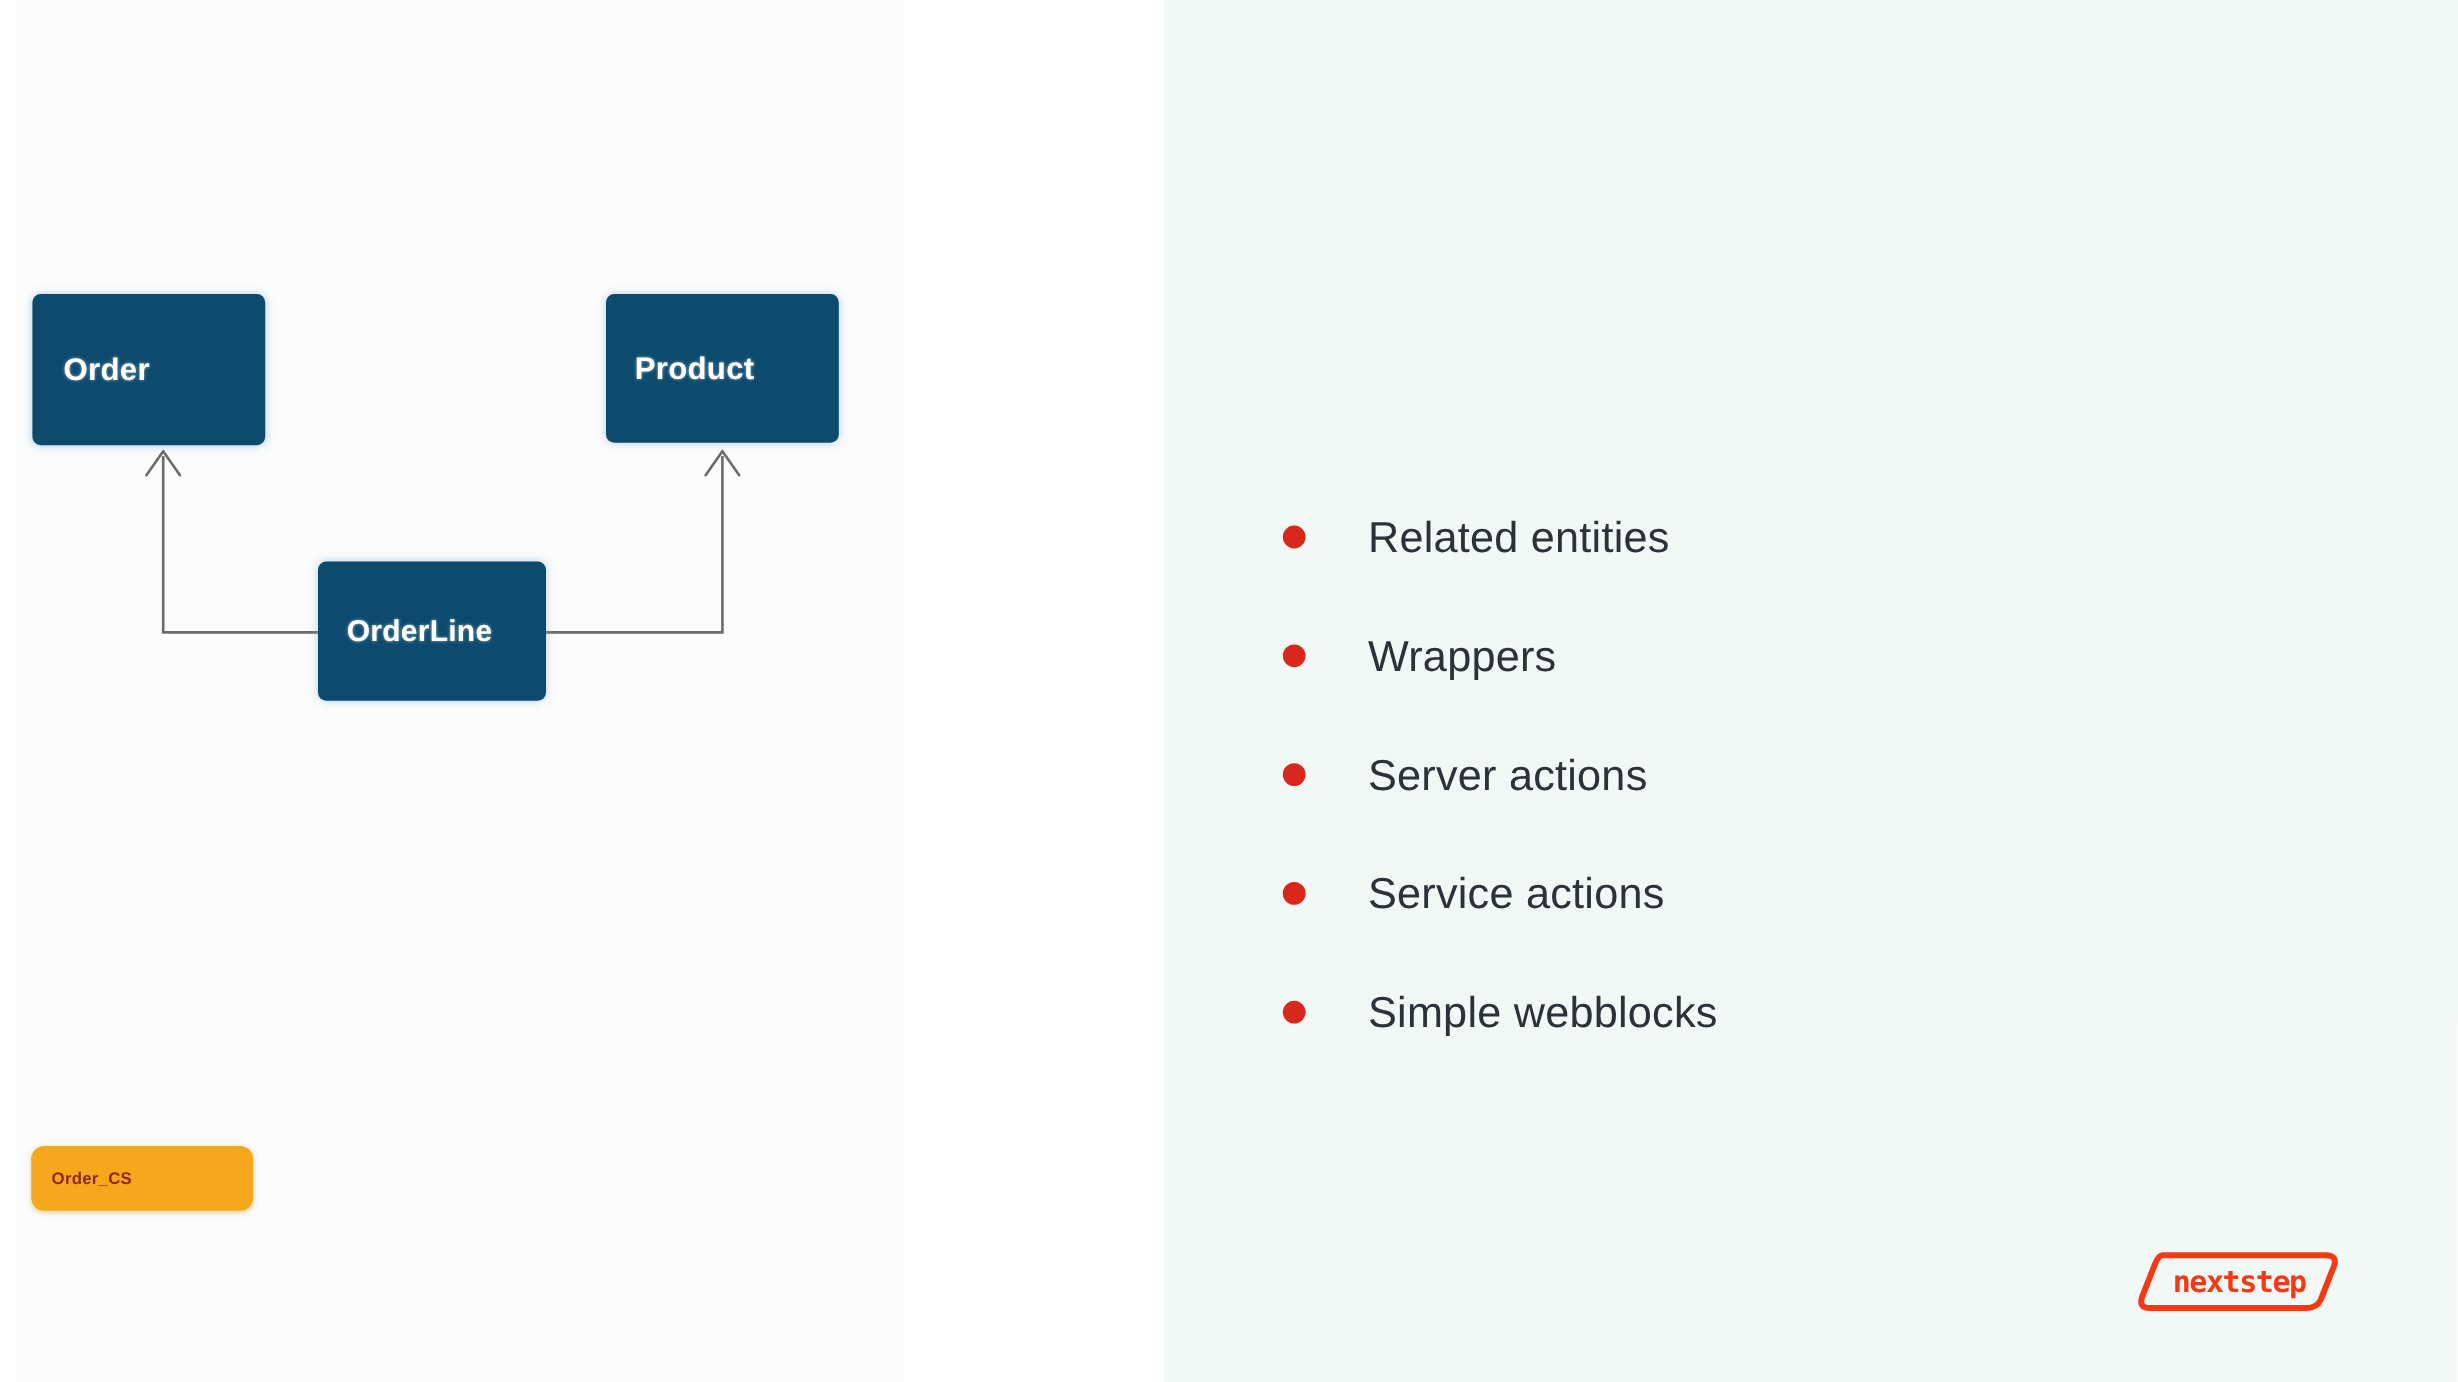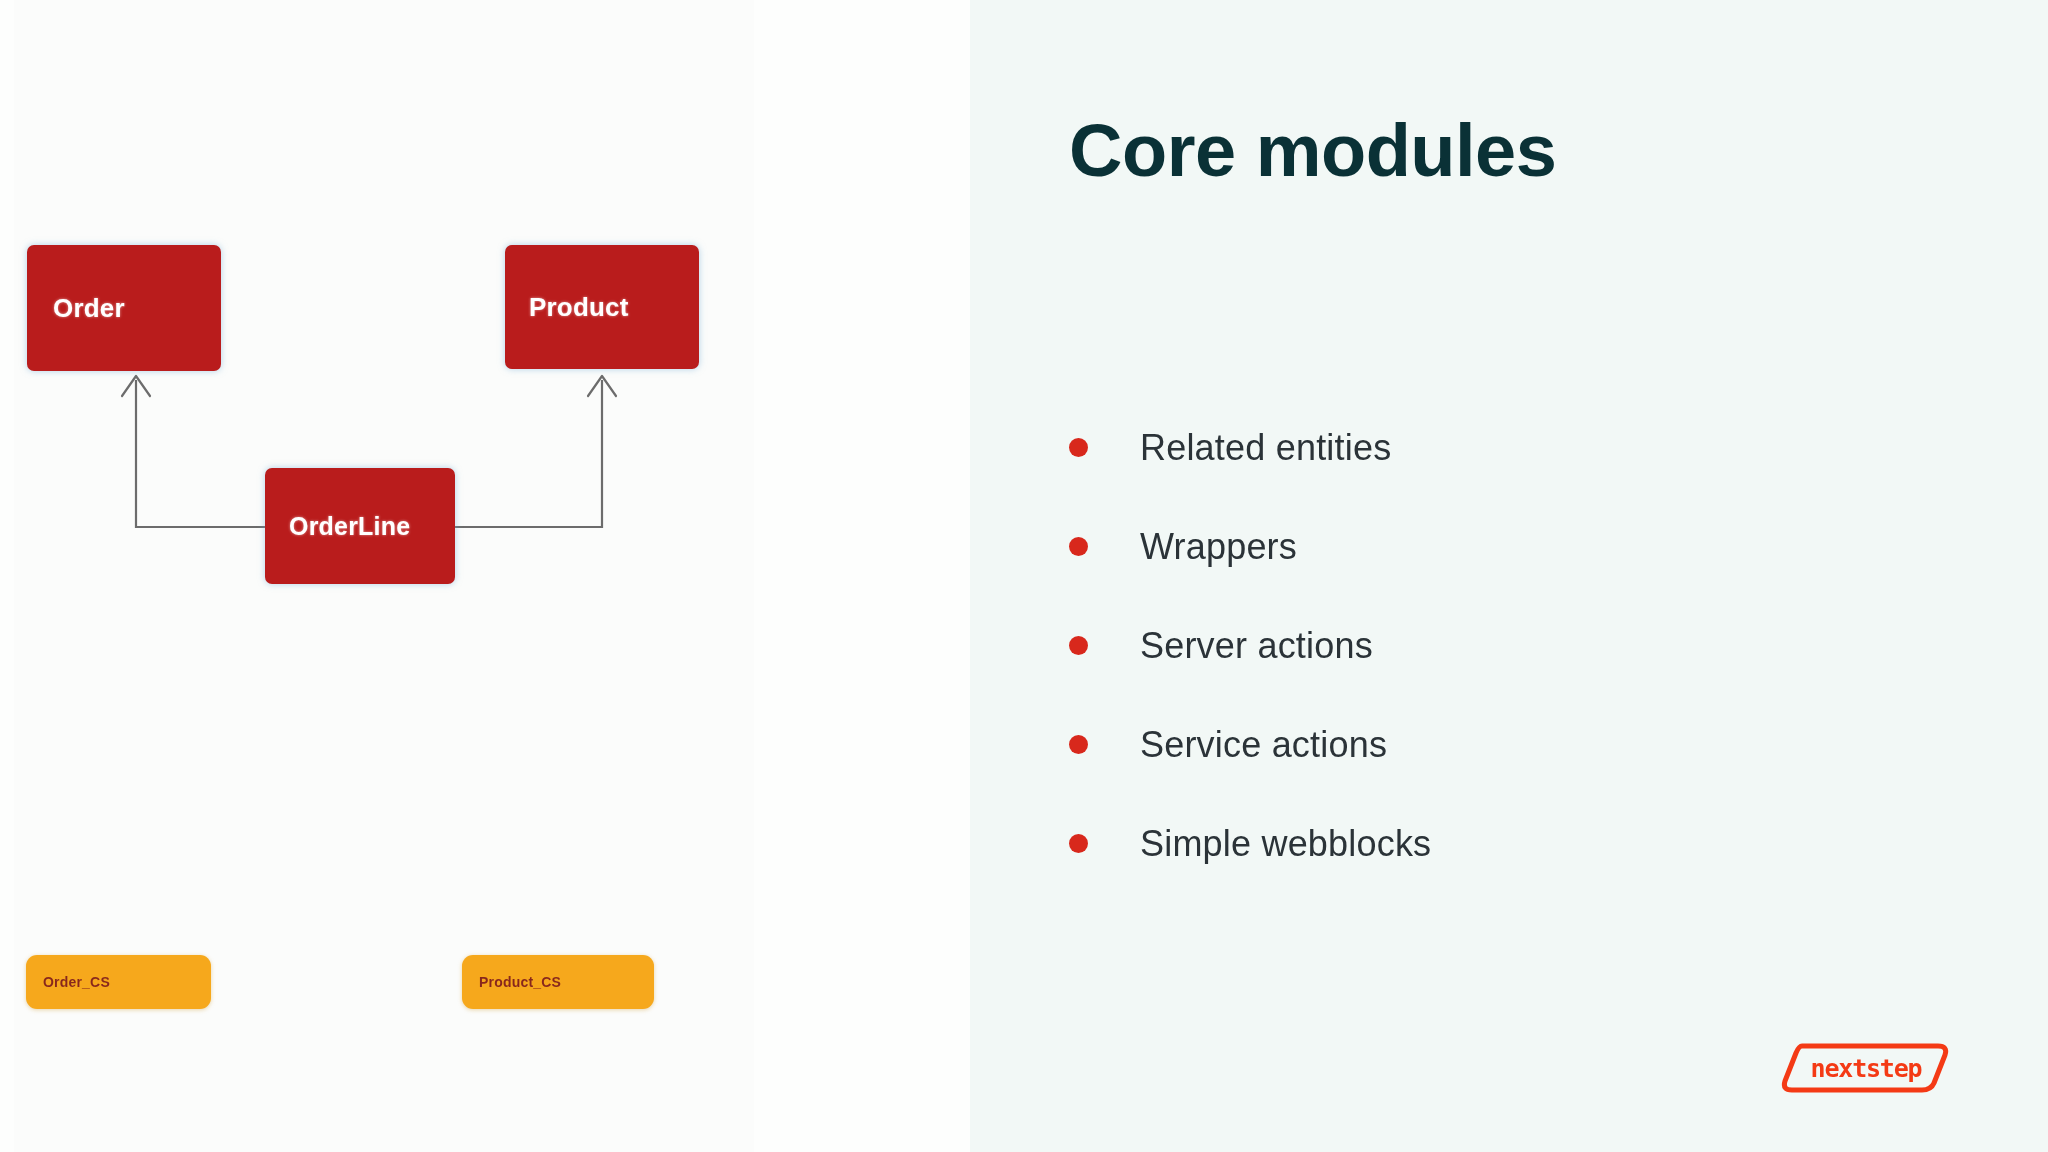--- a/index.html
+++ b/index.html
@@ -55,21 +55,21 @@
     position: absolute;
     left: 0;
     top: 0;
     width: 970px;
     height: 1152px;
     pointer-events: none;
   }
 
   .ent-box {
     position: absolute;
-    background: #b91c1c;
+    background: #0c4a6e;
     border-radius: 7px;
     box-shadow: 0 0 7px rgba(120,175,215,0.55);
     display: flex;
     align-items: center;
     box-sizing: border-box;
   }
   .ent-label {
     color: #ffffff;
     font-weight: bold;
     font-size: 26px;
@@ -216,30 +216,26 @@
 
       <div class="ent-box" id="box-orderline">
         <span class="ent-label">OrderLine</span>
       </div>
 
       <div class="cs-box" id="cs-order">
         <span class="cs-label">Order_CS</span>
       </div>
 
 
-      <div class="cs-box" id="cs-product">
-        <span class="cs-label">Product_CS</span>
-      </div>
 
     </div>
   </div>
 
   <div class="right-panel">
 
-    <h1 class="page-title">Core modules</h1>
 
     <ul class="bullet-list">
       <li class="bullet-item">
         <span class="bullet-dot"></span>
         <span class="bullet-text">Related entities</span>
       </li>
       <li class="bullet-item">
         <span class="bullet-dot"></span>
         <span class="bullet-text">Wrappers</span>
       </li>

